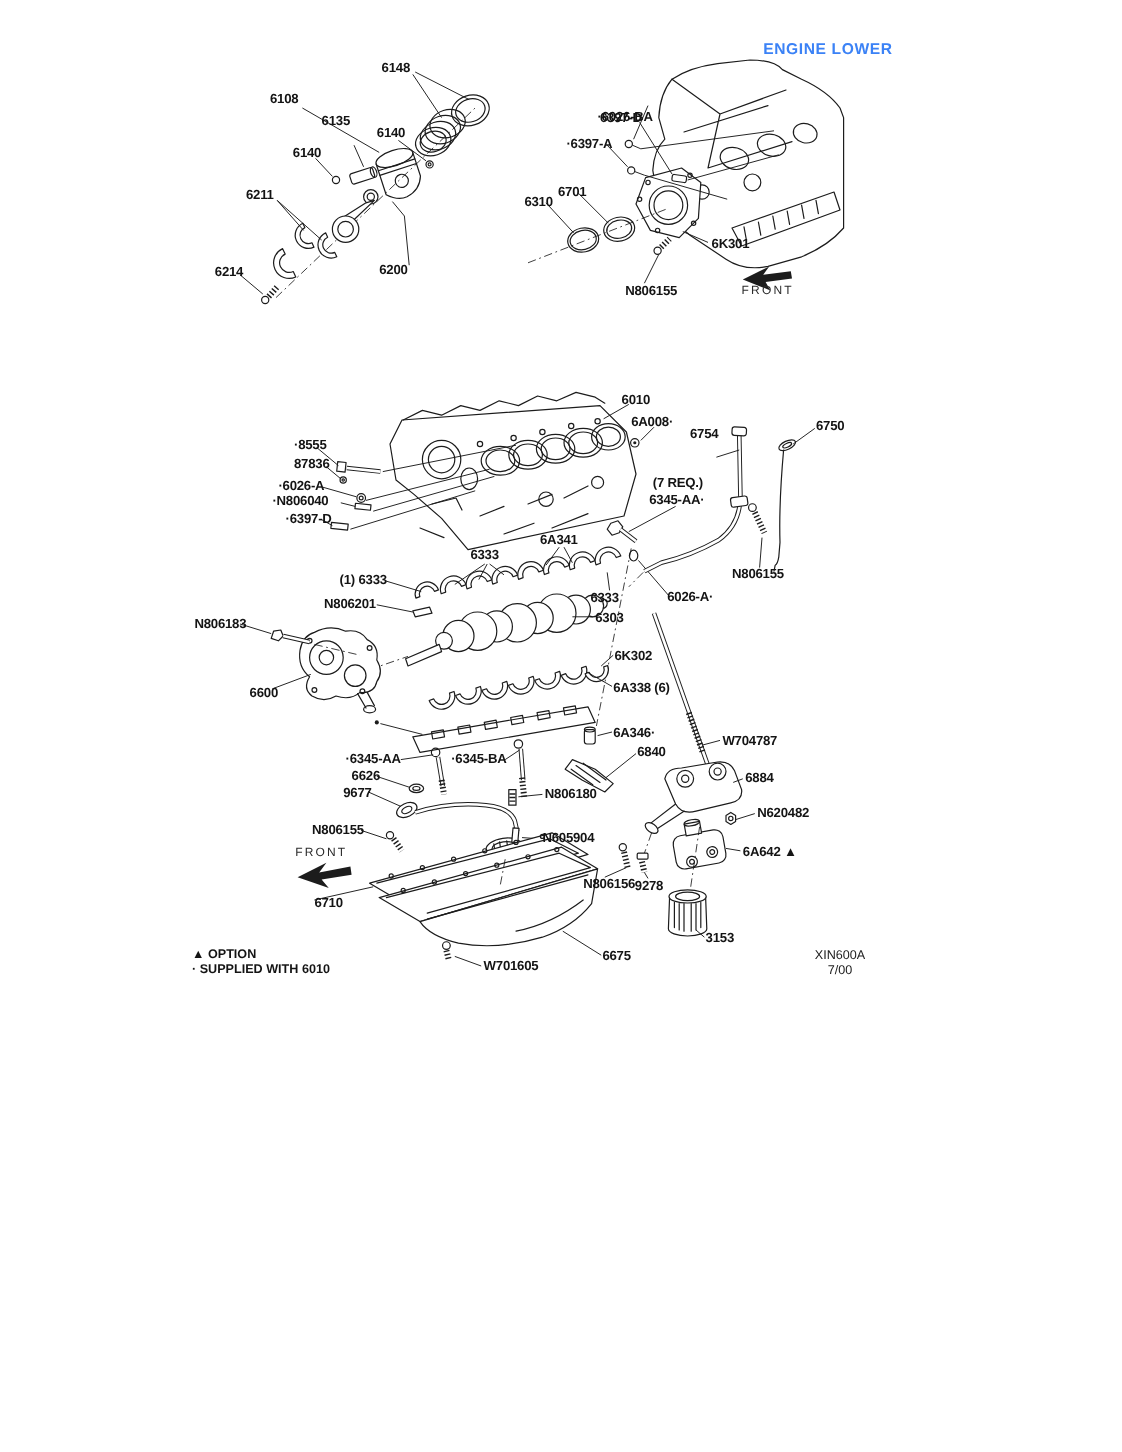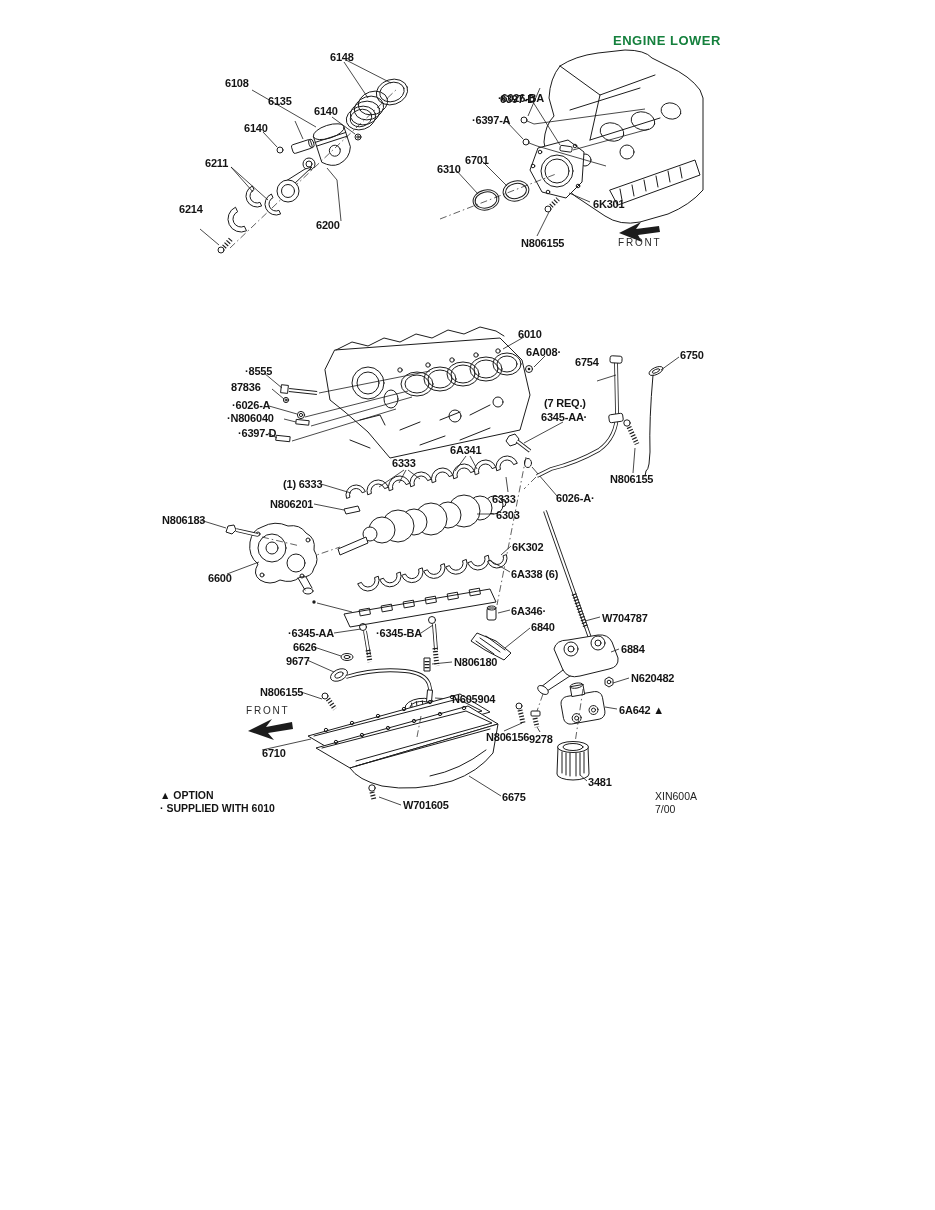--- a/index.html
+++ b/index.html
@@ -1,25 +1,25 @@
 <!DOCTYPE html>
 <html><head>
 <meta charset="utf-8">
 <style>
   html,body{margin:0;padding:0;background:#fff;}
   .page{position:relative;width:935px;height:1210px;background:#fff;overflow:hidden;
         font-family:"Liberation Sans",sans-serif;}
-  .page-title{position:absolute;left:613px;top:33px;font:bold 13px "Liberation Sans",sans-serif;
-        letter-spacing:.5px;color:#15803d;white-space:nowrap;}
+  .page-title{position:absolute;left:636px;top:33px;font:bold 13px "Liberation Sans",sans-serif;
+        letter-spacing:.5px;color:#3b82f6;white-space:nowrap;}
   .lbl{position:absolute;font:bold 11px/1.1 "Liberation Sans",sans-serif;color:#141414;
         white-space:nowrap;letter-spacing:-0.2px;}
   .front{position:absolute;font:10px/1 "Liberation Sans",sans-serif;font-weight:400;
         letter-spacing:1.8px;color:#2b2b2b;white-space:nowrap;}
   .ft{position:absolute;font:bold 10.5px/1.1 "Liberation Sans",sans-serif;color:#141414;white-space:nowrap;}
-  .ftr{position:absolute;font:10.5px/1.1 "Liberation Sans",sans-serif;color:#222;width:90px;text-align:left;white-space:nowrap;}
+  .ftr{position:absolute;font:10.5px/1.1 "Liberation Sans",sans-serif;color:#222;width:90px;text-align:center;white-space:nowrap;}
   svg.art{position:absolute;left:0;top:0;}
   svg.art *{vector-effect:non-scaling-stroke;}
   .s {stroke:#1c1c1c;stroke-width:1;fill:none;stroke-linecap:round;stroke-linejoin:round;}
   .sf{stroke:#1c1c1c;stroke-width:1;fill:#fff;stroke-linejoin:round;}
   .ld{stroke:#1c1c1c;stroke-width:.8;fill:none;}       
   .dd{stroke:#1c1c1c;stroke-width:.7;fill:none;stroke-dasharray:7 3 1.5 3;} 
   .k {fill:#1c1c1c;stroke:none;}
   .tw{stroke:#1c1c1c;stroke-width:3.8;fill:none;}      
   .ti{stroke:#fff;stroke-width:2.2;fill:none;}         
   .thr{stroke:#1c1c1c;stroke-width:5;stroke-dasharray:1.2 1.8;fill:none;} 
@@ -454,44 +454,44 @@
       <path class="s" d="M562,752 L562,773 M566,753 L566,775 M570,753 L570,776 M576,753 L576,776 M580,753 L580,775 M584,752 L584,773"></path>
       <path class="ld" d="M619,649 L611,652"></path>
       <path class="ld" d="M629,678 L613,683"></path>
       <path class="ld" d="M617,709 L605,707"></path>
       <path class="ld" d="M540,732 L537,727"></path>
       <path class="ld" d="M504,731 L522,723"></path>
       <path class="ld" d="M587,781 L580,775"></path>
     </g>
   </svg>
 
-  <div class="lbl" style="left:330px;top:51px">6148</div>
+  <div class="lbl" style="left:318px;top:51px">6148</div>
   <div class="lbl" style="left:225px;top:77px">6108</div>
   <div class="lbl" style="left:268px;top:95px">6135</div>
   <div class="lbl" style="left:244px;top:122px">6140</div>
   <div class="lbl" style="left:314px;top:105px">6140</div>
   <div class="lbl" style="left:205px;top:157px">6211</div>
-  <div class="lbl" style="left:179px;top:203px">6214</div>
+  <div class="lbl" style="left:179px;top:221px">6214</div>
   <div class="lbl" style="left:316px;top:219px">6200</div>
 
   <div class="lbl" style="left:498px;top:92px">·6026-BA</div>
   <div class="lbl" style="left:500px;top:93px">6397-D</div>
   <div class="lbl" style="left:472px;top:114px">·6397-A</div>
   <div class="lbl" style="left:465px;top:154px">6701</div>
   <div class="lbl" style="left:437px;top:163px">6310</div>
   <div class="lbl" style="left:593px;top:198px">6K301</div>
   <div class="lbl" style="left:521px;top:237px">N806155</div>
   <div class="front" style="left:618px;top:238px">FRONT</div>
 
   <div class="lbl" style="left:518px;top:328px">6010</div>
   <div class="lbl" style="left:526px;top:346px">6A008·</div>
   <div class="lbl" style="left:680px;top:349px">6750</div>
   <div class="lbl" style="left:575px;top:356px">6754</div>
   <div class="lbl" style="left:245px;top:365px">·8555</div>
-  <div class="lbl" style="left:231px;top:381px">87836</div>
+  <div class="lbl" style="left:245px;top:381px">87836</div>
   <div class="lbl" style="left:232px;top:399px">·6026-A</div>
   <div class="lbl" style="left:227px;top:412px">·N806040</div>
   <div class="lbl" style="left:238px;top:427px">·6397-D</div>
   <div class="lbl" style="left:544px;top:397px">(7 REQ.)</div>
   <div class="lbl" style="left:541px;top:411px">6345-AA·</div>
   <div class="lbl" style="left:610px;top:473px">N806155</div>
   <div class="lbl" style="left:556px;top:492px">6026-A·</div>
 
   <div class="lbl" style="left:392px;top:457px">6333</div>
   <div class="lbl" style="left:450px;top:444px">6A341</div>
@@ -514,21 +514,21 @@
   <div class="lbl" style="left:454px;top:656px">N806180</div>
   <div class="lbl" style="left:621px;top:643px">6884</div>
   <div class="lbl" style="left:631px;top:672px">N620482</div>
   <div class="lbl" style="left:260px;top:686px">N806155</div>
   <div class="lbl" style="left:452px;top:693px">N605904</div>
   <div class="lbl" style="left:619px;top:704px">6A642 ▲</div>
   <div class="front" style="left:246px;top:706px">FRONT</div>
   <div class="lbl" style="left:262px;top:747px">6710</div>
   <div class="lbl" style="left:486px;top:731px">N806156</div>
   <div class="lbl" style="left:529px;top:733px">9278</div>
-  <div class="lbl" style="left:588px;top:776px">3481</div>
+  <div class="lbl" style="left:588px;top:776px">3153</div>
   <div class="lbl" style="left:502px;top:791px">6675</div>
   <div class="lbl" style="left:403px;top:799px">W701605</div>
 
   <div class="ft" style="left:160px;top:790px">▲ OPTION</div>
   <div class="ft" style="left:160px;top:803px">· SUPPLIED WITH 6010</div>
   <div class="ftr" style="left:655px;top:791px">XIN600A</div>
   <div class="ftr" style="left:655px;top:804px">7/00</div>
 
 </div>
 

